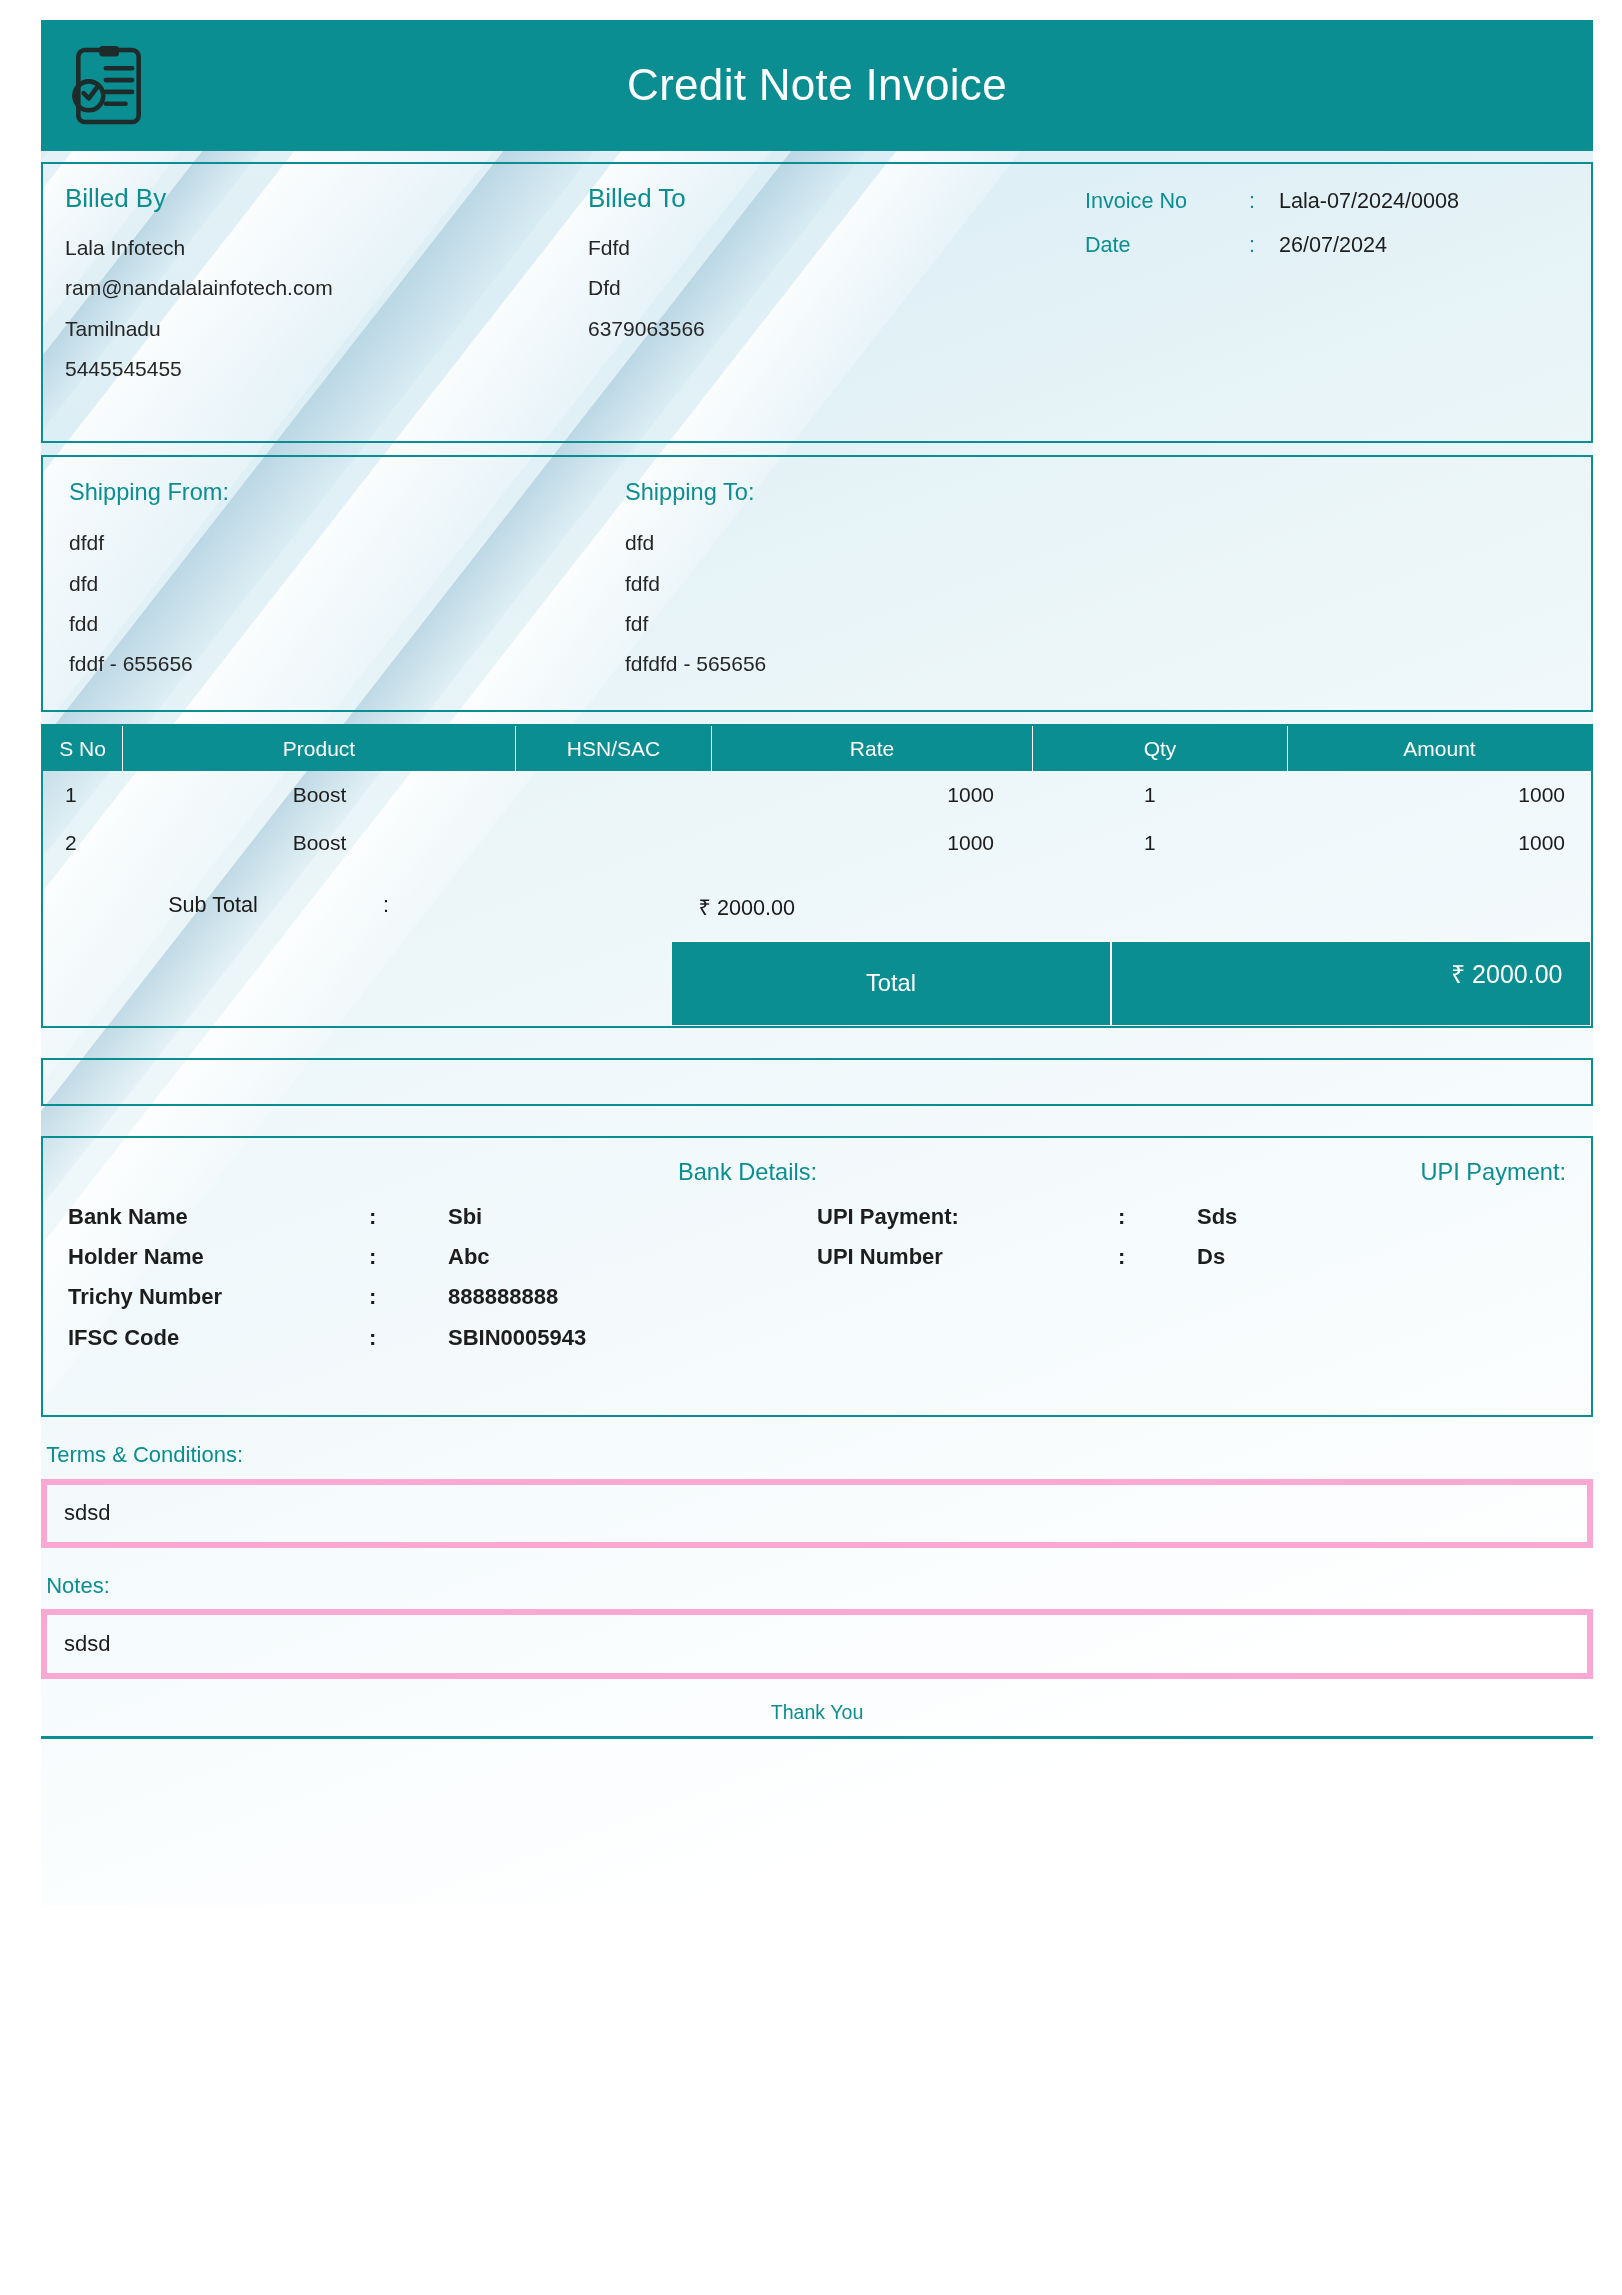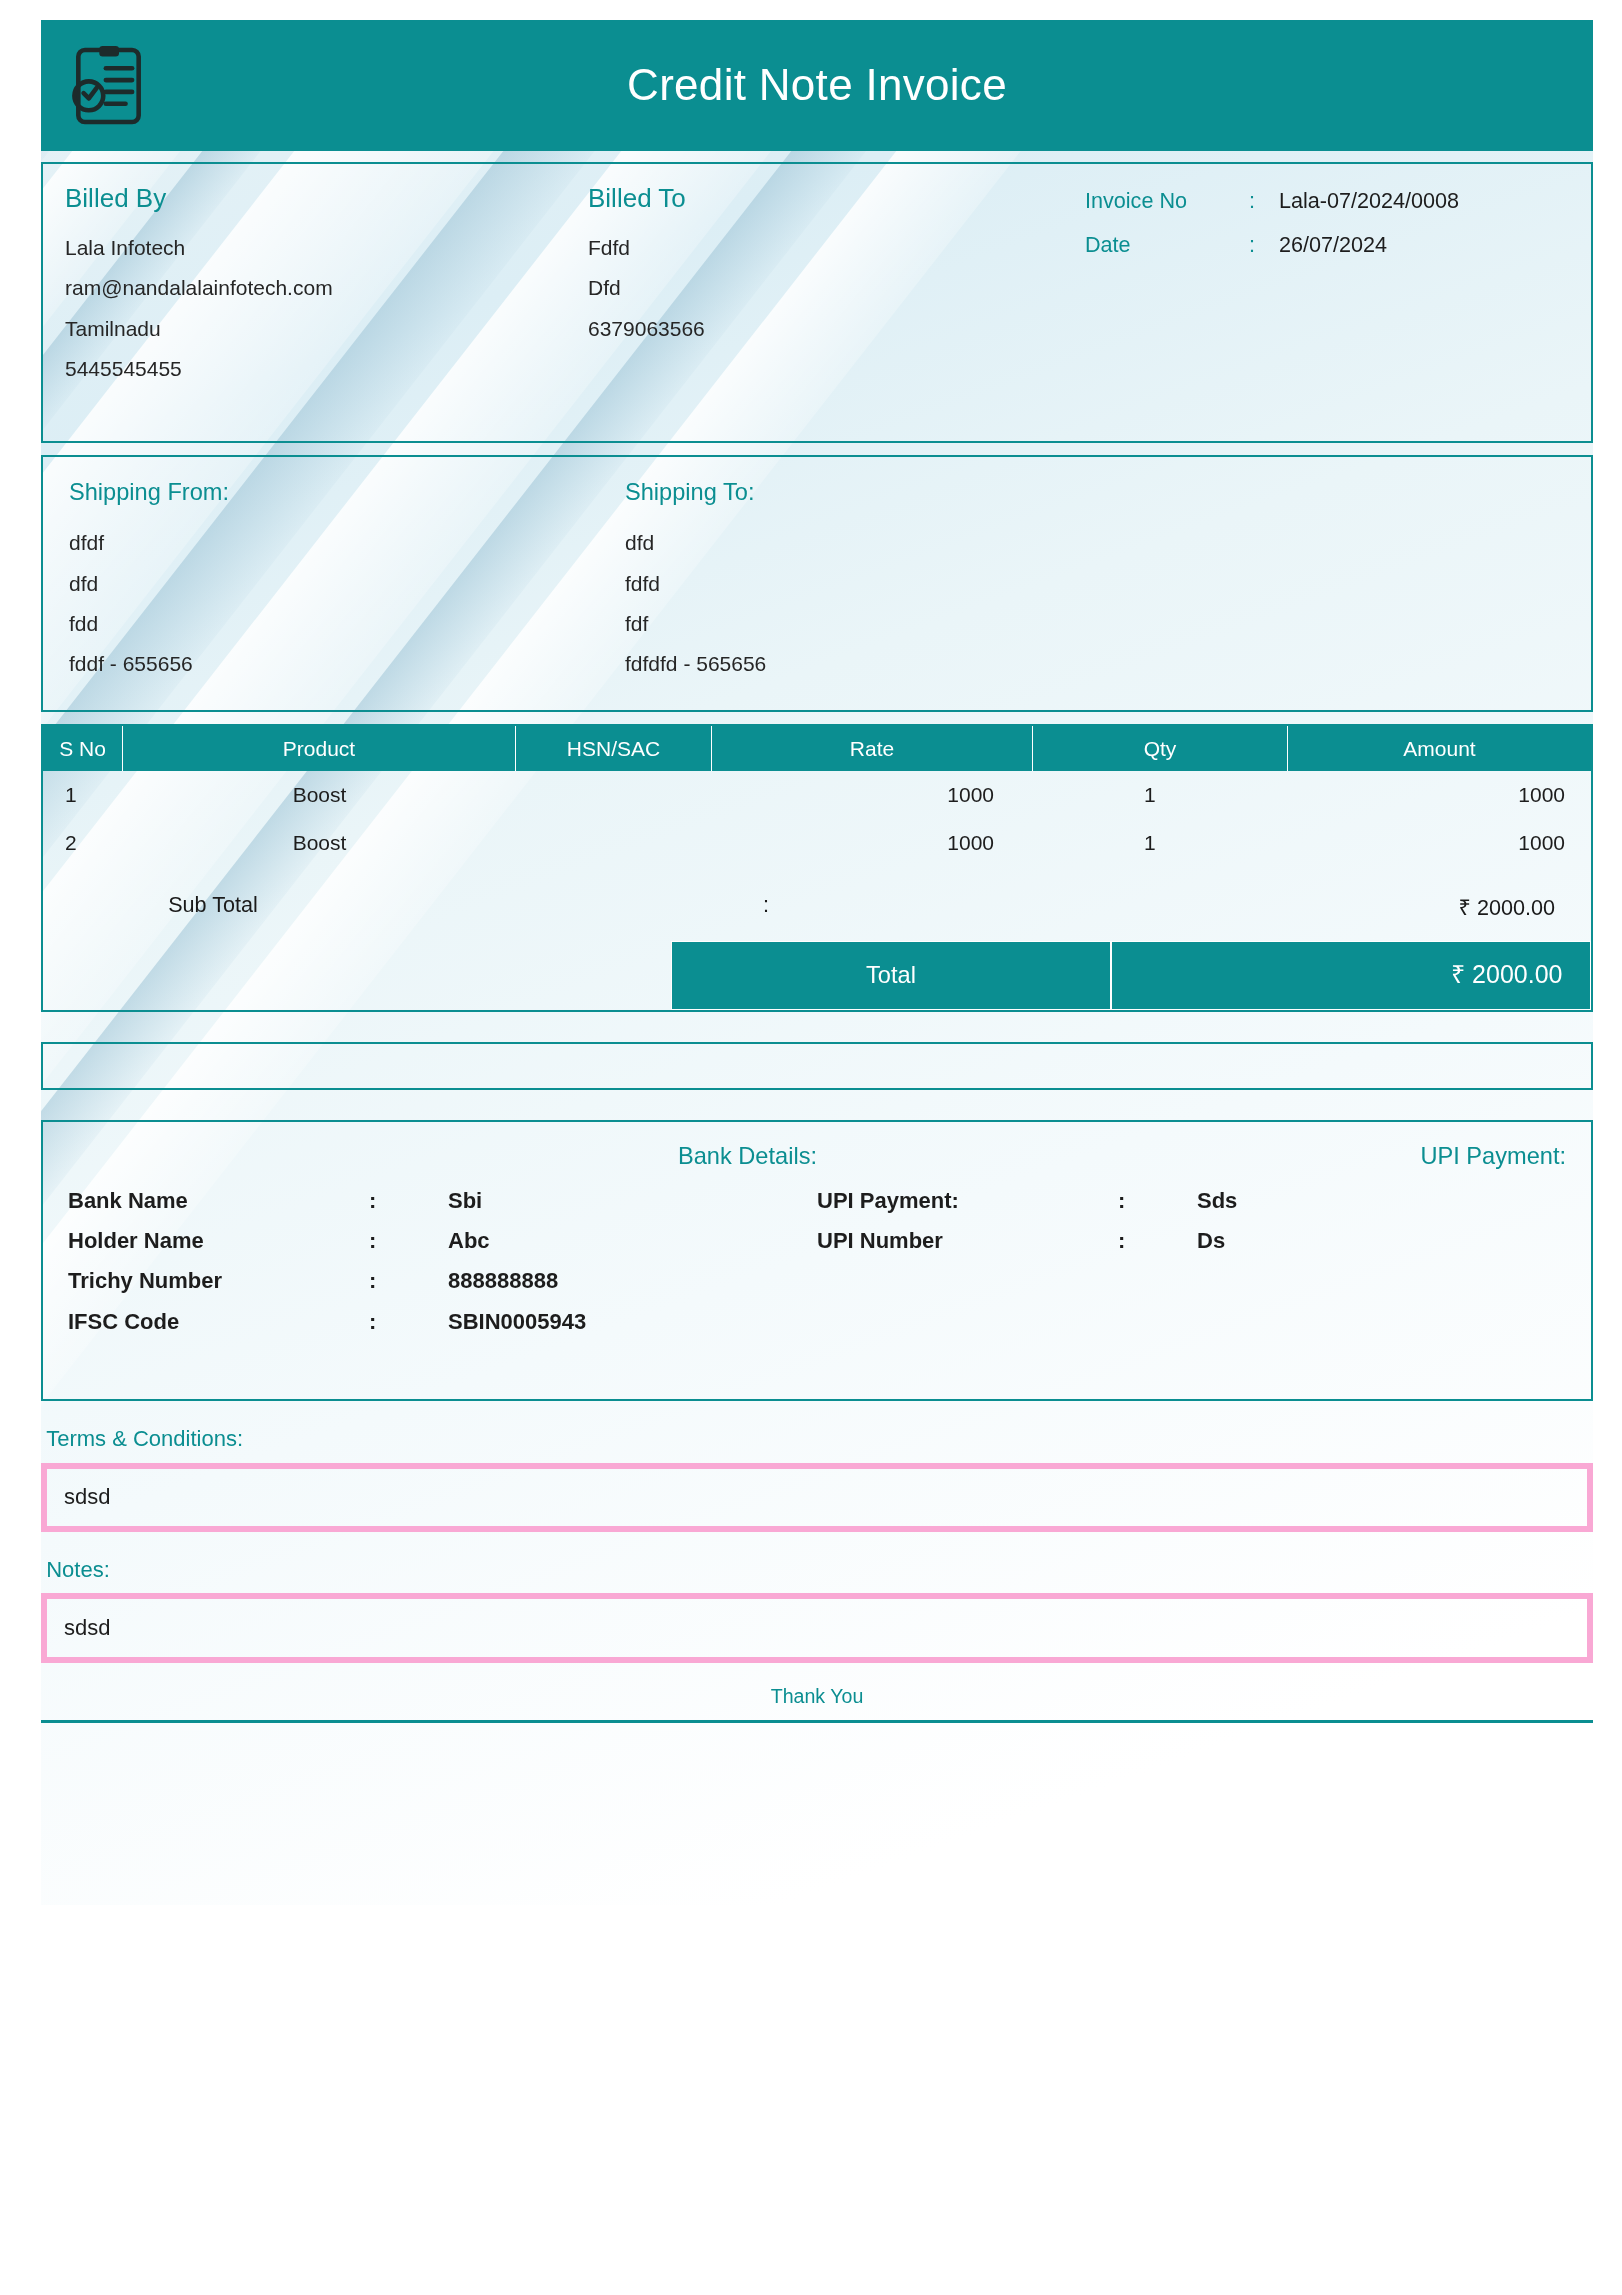--- a/index.html
+++ b/index.html
@@ -162,40 +162,40 @@
   .trow .c-rate { text-align: right; padding-right: 39px; }
   .trow .c-qty { text-align: left; padding-left: 111px; }
   .trow .c-amt { text-align: right; padding-right: 26px; }
 
   .totals {
     padding-top: 26px;
   }
   .subtotal-row {
     display: flex;
     font-size: 21.6px;
-    justify-content: space-between;
+    justify-content: flex-start;
     padding-right: 36px;
     padding-bottom: 19.6px;
   }
   .subtotal-label { width: 340px; text-align: center; }
   .subtotal-colon { width: 196px; text-align: left; }
   .subtotal-value { width: 216px; text-align: right; }
 
   .total-bar {
     display: flex;
     margin-left: 628px;
     border: 1.3px solid #ffffff;
   }
   .total-left {
     background: #0b8e91;
     color: #ffffff;
     font-size: 23.6px;
     width: 438px;
     text-align: center;
-    padding: 20px 0;
+    padding: 28px 0;
   }
   .total-right {
     background: #0b8e91;
     color: #ffffff;
     font-size: 25px;
     flex: 1;
     text-align: right;
     padding: 14.4px 27.5px 14.4px 0;
     border-left: 2px solid #ffffff;
   }

